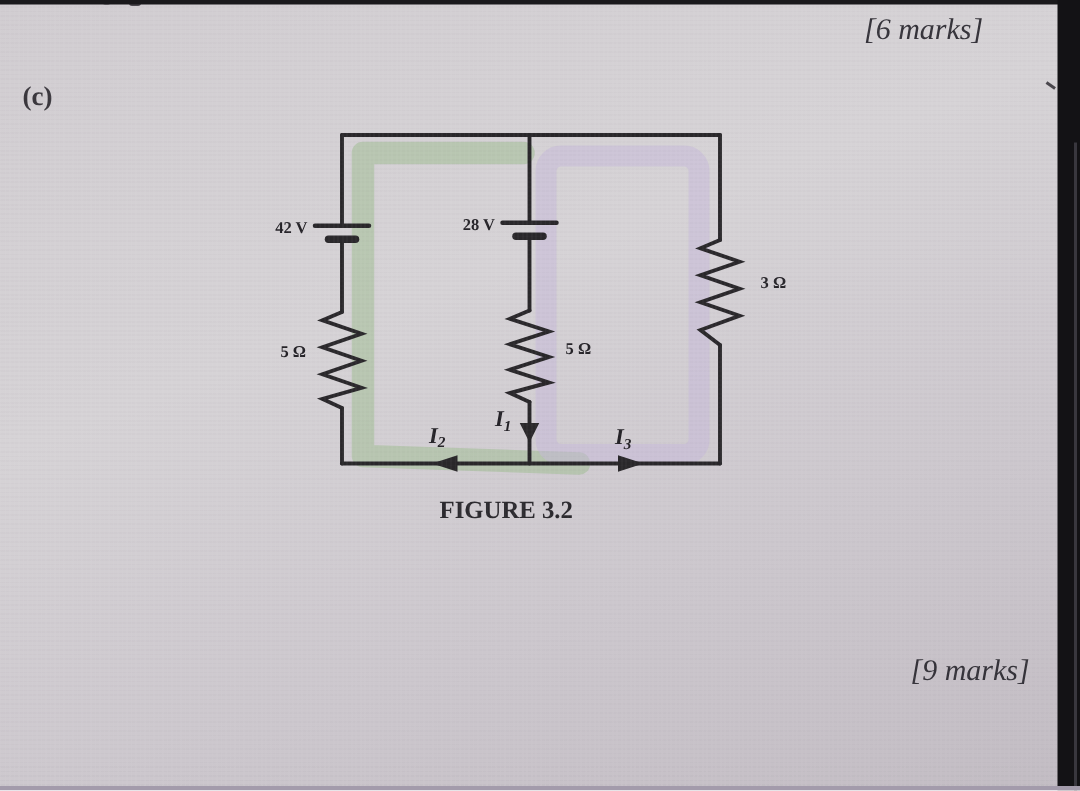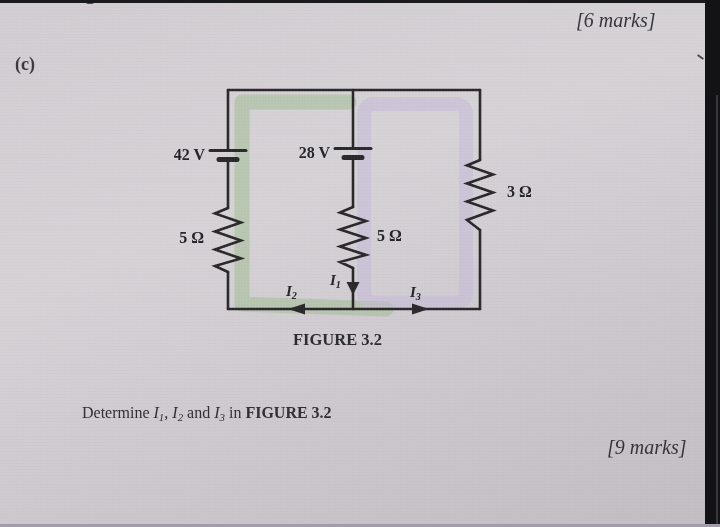--- a/index.html
+++ b/index.html
@@ -27,21 +27,21 @@
   .marks.top{left:576px;top:9px;}
   .marks.bottom{left:607px;top:436px;}
   .section{position:absolute;left:15px;top:54px;font-weight:bold;font-size:18px;color:#3a373d;}
   svg.circuit{position:absolute;left:0;top:0;pointer-events:none;}
   .wire{stroke:var(--wire,#29272a);stroke-width:2.6;fill:none;stroke-linecap:round;stroke-linejoin:miter;}
   .plate-long{stroke:var(--wire,#29272a);stroke-width:3;stroke-linecap:round;}
   .plate-short{stroke:var(--wire,#29272a);stroke-width:5;stroke-linecap:round;}
   .arrow{fill:var(--wire,#29272a);stroke:none;}
   .hl-green{stroke:var(--highlight-green,#9dbb8f);stroke-width:15;fill:none;opacity:.5;stroke-linecap:round;stroke-linejoin:round;}
   .hl-purple{stroke:var(--highlight-purple,#c3b4d6);stroke-width:14;fill:none;opacity:.5;stroke-linejoin:round;}
-  .lbl{position:absolute;font-weight:bold;font-size:16px;color:#242227;white-space:nowrap;}
+  .lbl{position:absolute;font-weight:bold;font-size:11px;color:#242227;white-space:nowrap;}
   .lbl.ra{text-align:right;}
   .cur{position:absolute;font-weight:bold;font-style:italic;font-size:15px;color:#242227;}
   .cur sub,.q sub{font-size:68%;font-style:italic;position:relative;top:.28em;vertical-align:baseline;}
   .caption{position:absolute;left:255px;top:330px;width:165px;text-align:center;font-weight:bold;font-size:16.5px;color:#2b292e;}
   .q{position:absolute;left:82px;top:404px;font-size:16px;color:#2f2d33;white-space:pre-wrap;}
   .q i{font-style:italic;}
   .q .figref{font-weight:bold;}
 </style>
 </head>
 <body>
@@ -87,21 +87,20 @@
   <div class="lbl ra" style="left:158px;top:229px;width:46px;">5 Ω</div>
   <div class="lbl" style="left:377px;top:227px;">5 Ω</div>
   <div class="lbl" style="left:507px;top:183px;">3 Ω</div>
 
   <span class="cur" style="left:286px;top:283px;font-family:Liberation Serif, serif;"><i>I</i><sub>2</sub></span>
   <span class="cur" style="left:330px;top:272px;"><i>I</i><sub>1</sub></span>
   <span class="cur" style="left:410px;top:284px;"><i>I</i><sub>3</sub></span>
 
   <div class="caption">FIGURE 3.2</div>
 
-  <div class="q"><span>Determine </span><i>I</i><sub>1</sub><span>, </span><i>I</i><sub>2</sub><span> and </span><i>I</i><sub>3</sub><span> in </span><span class="figref">FIGURE 3.2</span></div>
 
   <div class="marks bottom">[9 marks]</div>
 
   <div class="texture"></div>
   <div class="speck speck-a"></div>
   <div class="speck speck-b"></div>
   <div class="speck speck-c"></div>
   <div class="bezel-top"></div>
   <div class="bezel-right"></div>
   <div class="bezel-right-line"></div>

